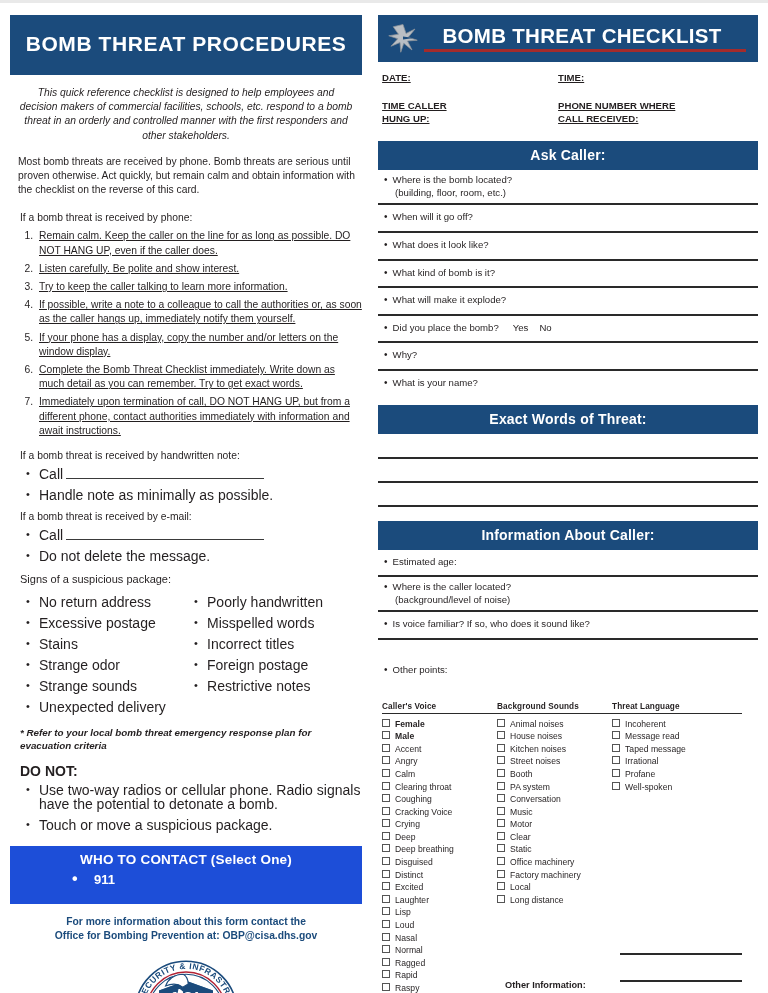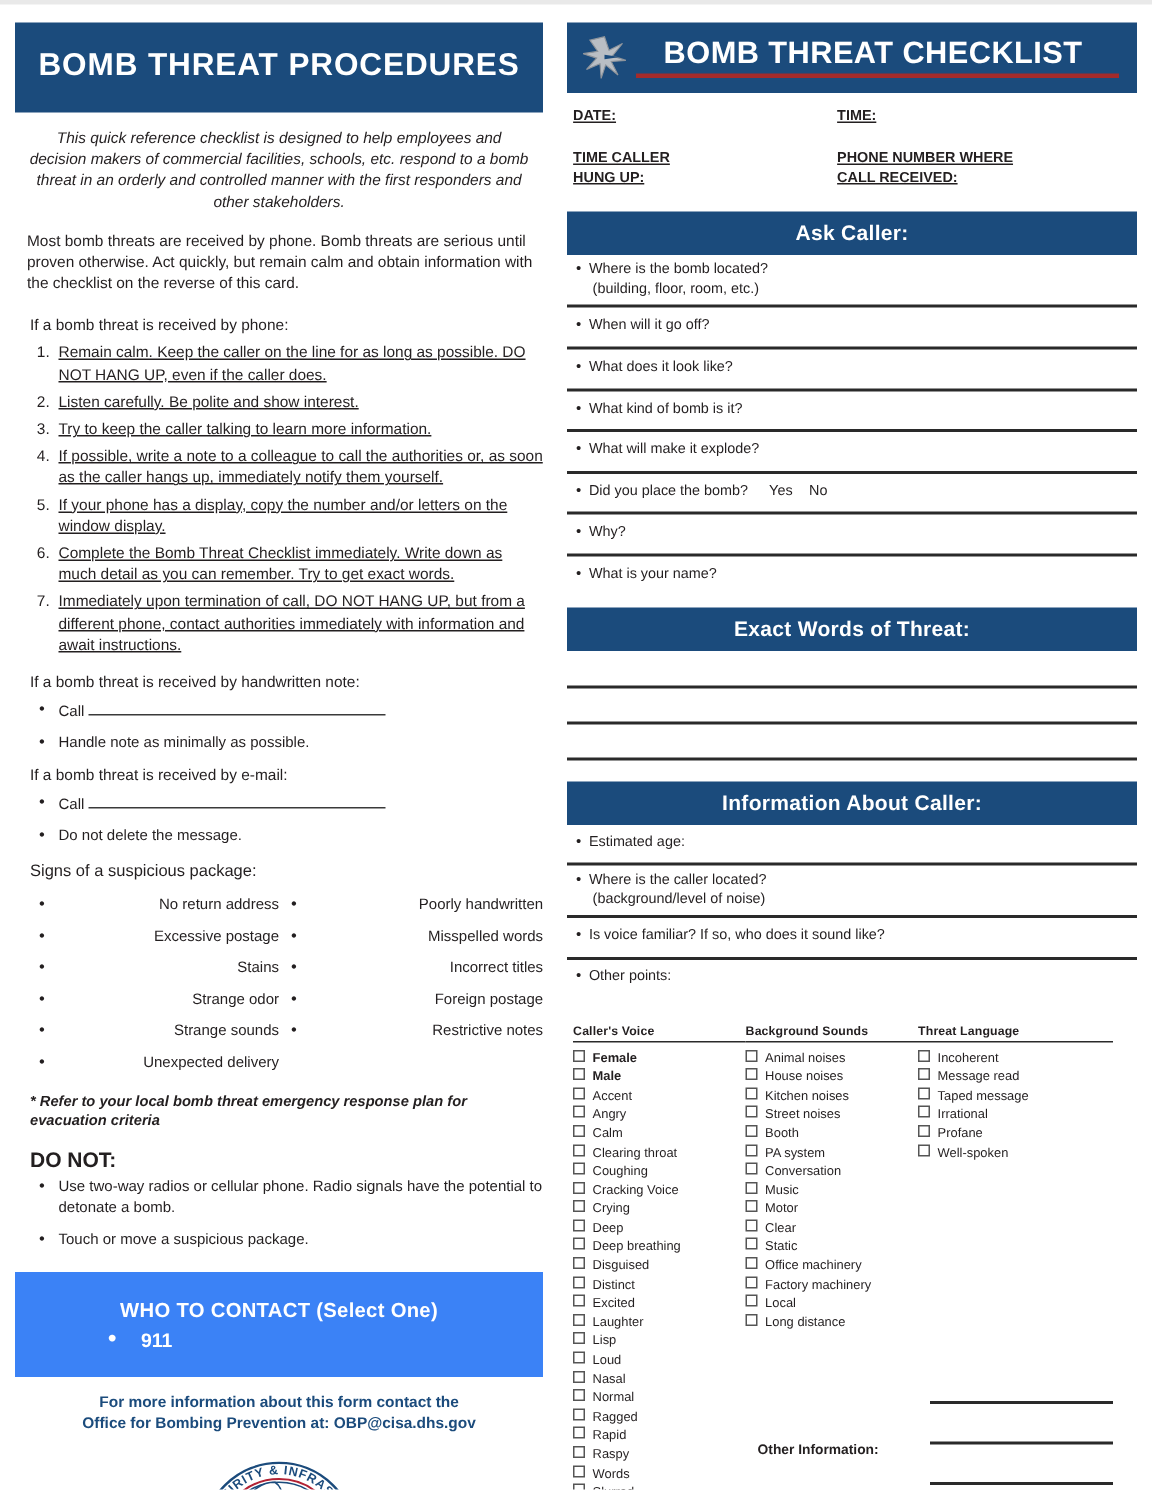--- a/index.html
+++ b/index.html
@@ -83,21 +83,21 @@
     font-size: 10.3px;
     line-height: 14.2px;
     text-decoration: underline;
   }
   ol.steps li { margin-bottom: 4px; padding-left: 3px; }
 
   ul.bul {
     list-style: none;
     margin: 4px 0 0 0;
     padding: 0 0 0 16px;
-    font-size: 10px;
+    font-size: 14px;
     line-height: 14px;
   }
   ul.bul li {
     position: relative;
     padding-left: 13px;
     margin-bottom: 7px;
   }
   ul.bul li::before {
     content: "\2022";
     position: absolute;
@@ -112,44 +112,43 @@
     width: 198px;
     margin-left: 3px;
   }
   .signs-head {
     font-size: 11px;
     margin: 10px 0 2px 10px;
   }
   .two-col-signs {
     display: flex;
     margin-top: 6px;
-    text-align: right;
   }
   .two-col-signs .c {
     width: 50%;
   }
   .note-star {
     font-size: 9.8px;
     font-style: italic;
     font-weight: bold;
     line-height: 12.6px;
     margin: 6px 14px 0 10px;
   }
   .donot {
     font-size: 14px;
     font-weight: bold;
     margin: 11px 0 4px 10px;
   }
 
   
   .contact-box {
-    background: #3b82f6;
+    background: #1d4ed8;
     color: #fff;
     margin-top: 14px;
-    padding: 18px 0 12px 0;
+    padding: 6px 0 12px 0;
   }
   .contact-title {
     font-size: 13.5px;
     font-weight: bold;
     text-align: center;
     letter-spacing: 0.2px;
     margin-bottom: 4px;
   }
   ul.contact-list {
     list-style: none;
@@ -484,21 +483,21 @@
         <div class="qrow" style="padding-top:6px;padding-bottom:7px">
           <div class="b"><span>Estimated age:</span></div>
         </div>
         <div class="qrow">
           <div class="b"><span>Where is the caller located?</span></div>
           <div class="sub">(background/level of noise)</div>
         </div>
         <div class="qrow" style="padding-top:6px;padding-bottom:7px">
           <div class="b"><span>Is voice familiar? If so, who does it sound like?</span></div>
         </div>
-        <div class="qrow" style="padding-top:5px;padding-bottom:7px;border-bottom:none">
+        <div class="qrow" style="padding-top:24px;padding-bottom:7px;border-bottom:none">
           <div class="b"><span>Other points:</span></div>
         </div>
       </div>
 
       <div class="cb-table">
 
         <div class="cb-col">
           <div class="cb-head">Caller's Voice</div>
           <div class="cb-item bold"><span class="box"></span><span>Female</span></div>
           <div class="cb-item bold"><span class="box"></span><span>Male</span></div>

